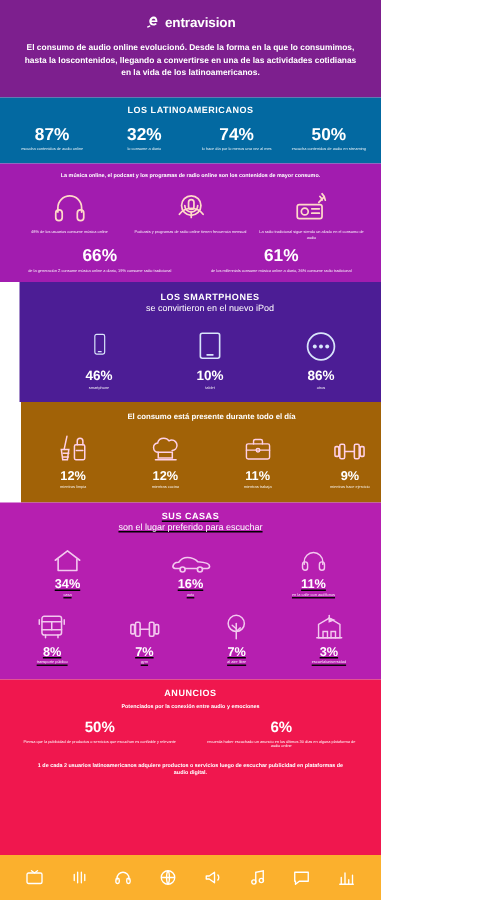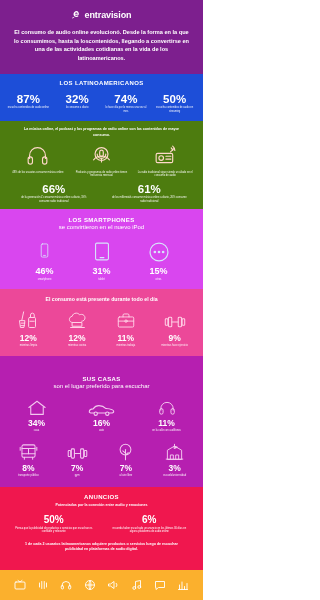--- a/index.html
+++ b/index.html
@@ -5,21 +5,21 @@
   * { box-sizing: border-box; margin: 0; padding: 0; }
   html, body {
     width: 254px;
     height: 600px;
     overflow: hidden;
     background: #ffffff;
     font-family: "Liberation Sans", sans-serif;
     -webkit-font-smoothing: antialiased;
   }
   .infographic {
-    width: 203px;
+    width: 254px;
     height: 600px;
     position: relative;
     display: flex;
     flex-direction: column;
   }
 
   
   .sec { width: 100%; position: relative; }
   .sec-title {
     text-align: center;
@@ -80,29 +80,29 @@
     color: #ffffff;
     font-size: 5.6px;
     line-height: 1.55;
     text-align: center;
     font-weight: bold;
     padding: 0 4px;
   }
 
   
   .s-latinos {
-    background: #1d4ed8;
+    background: #0369a1;
     padding: 6px 4px 8px;
   }
   .s-latinos .sec-title { font-size: 6px; margin-bottom: 7px; }
   .s-latinos .pct { font-size: 11.5px; }
 
   
   .s-content {
-    background: #4d7c0f;
+    background: #a21caf;
     padding: 6px 6px 6px;
   }
   .s-content .lead {
     text-align: center;
     color: #fff;
     font-size: 3.6px;
     line-height: 1.5;
     font-weight: bold;
     padding: 0 10px;
     margin-bottom: 6px;
@@ -128,41 +128,44 @@
   .s-content .duo {
     display: flex;
     margin-top: 5px;
   }
   .s-content .duo > div { flex: 1 1 0; text-align: center; }
   .s-content .duo .pct { color: #fff; font-weight: bold; font-size: 11.5px; }
   .s-content .duo .cap { font-size: 2.6px; line-height: 1.35; margin-top: 1.5px; padding: 0 10px; }
 
   
   .s-phones {
-    background: #d946ef;
+    background: #4c1d95;
     padding: 8px 16px 7px;
+    margin-left: 13px;
   }
   .s-phones .sec-title { font-size: 6px; }
   .s-phones .sec-sub { font-size: 6px; margin-top: 1px; margin-bottom: 7px; font-weight: normal; }
   .s-phones .ic { height: 26px; display:flex; align-items:flex-end; justify-content:center; }
   .s-phones .pct { font-size: 9px; margin-top: 4px; }
 
   
   .s-day {
-    background: #ec4899;
+    background: #a16207;
     padding: 7px 4px 8px;
+    margin-left: 14px;
   }
   .s-day .sec-sub { font-size: 5.2px; font-weight: bold; margin-bottom: 6px; }
   .s-day .ic { height: 22px; display:flex; align-items:flex-end; justify-content:center; }
   .s-day .pct { font-size: 8.5px; margin-top: 4px; }
 
   
   .s-home {
     background: #b61fb0;
-    padding: 20px 4px 9px;
+    padding: 7px 4px 9px;
+    text-decoration: underline;
   }
   .s-home .sec-title { font-size: 6px; }
   .s-home .sec-sub { font-size: 6px; margin-top: 1px; margin-bottom: 7px; font-weight: normal; }
   .s-home .ic { height: 20px; display:flex; align-items:flex-end; justify-content:center; }
   .s-home .pct { font-size: 8.5px; margin-top: 3px; }
   .s-home .row2 { margin-top: 8px; }
 
   
   .s-ads {
     background: #f0174e;
@@ -302,33 +305,33 @@
         <div class="pct">46%</div>
         <div class="cap">smartphone</div>
       </div>
       <div class="stat">
         <div class="ic">
           <svg viewBox="0 0 28 30" width="18" height="23" fill="none" stroke="#d8e4fb" stroke-width="1.7" stroke-linecap="round">
             <rect x="4" y="2" width="20" height="26" rx="2"></rect>
             <path d="M11 24.5h6"></path>
           </svg>
         </div>
-        <div class="pct">31%</div>
+        <div class="pct">10%</div>
         <div class="cap">tablet</div>
       </div>
       <div class="stat">
         <div class="ic">
           <svg viewBox="0 0 32 32" width="22" height="22" fill="none" stroke="#d8e4fb" stroke-width="1.7">
             <circle cx="16" cy="16" r="13"></circle>
             <circle cx="10" cy="16" r="1.9" fill="#d8e4fb" stroke="none"></circle>
             <circle cx="16" cy="16" r="1.9" fill="#d8e4fb" stroke="none"></circle>
             <circle cx="22" cy="16" r="1.9" fill="#d8e4fb" stroke="none"></circle>
           </svg>
         </div>
-        <div class="pct">15%</div>
+        <div class="pct">86%</div>
         <div class="cap">otros</div>
       </div>
     </div>
   </div>
 
   <div class="sec s-day">
     <div class="sec-sub">El consumo está presente durante todo el día</div>
     <div class="stat-row">
       <div class="stat">
         <div class="ic">

